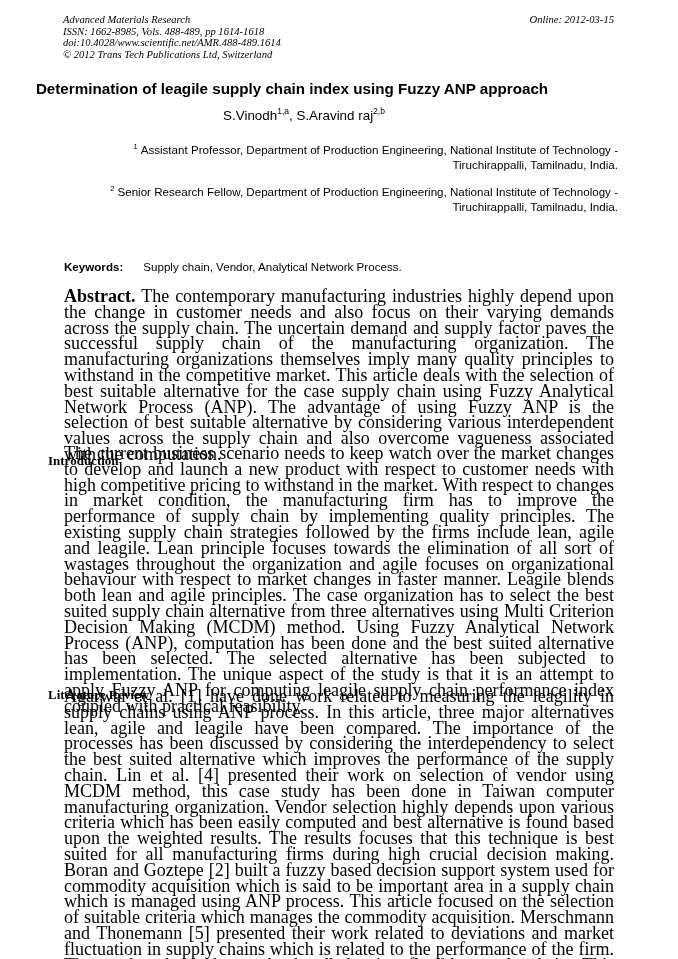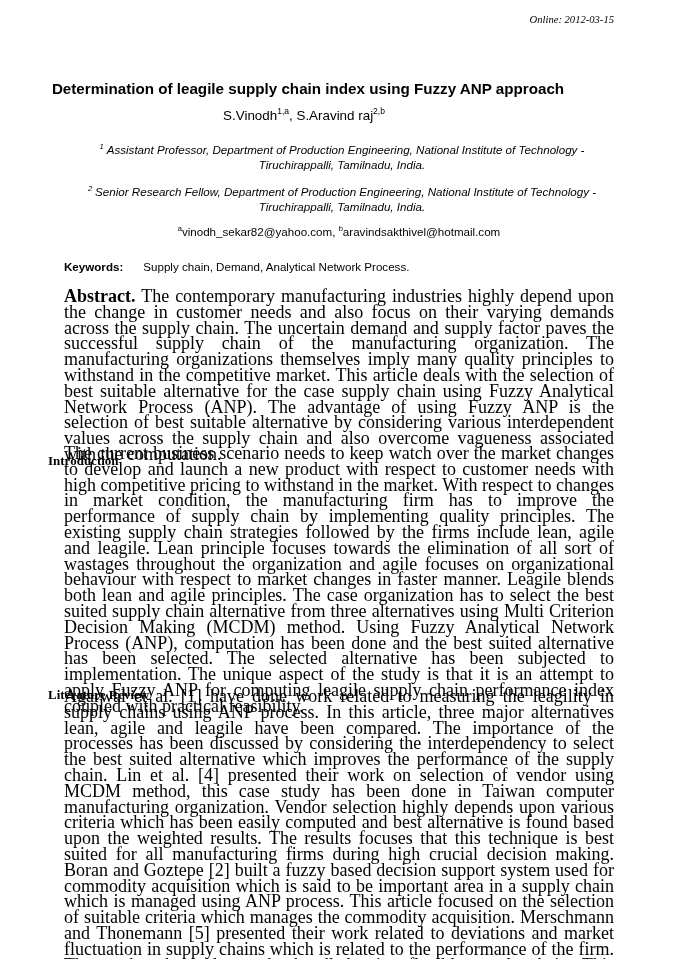--- a/index.html
+++ b/index.html
@@ -1,58 +1,61 @@
 <!DOCTYPE html>
 <html><head>
 <meta charset="utf-8">
 <style>
   html, body { margin:0; padding:0; background:#ffffff; }
   body { width:678px; height:959px; position:relative; overflow:hidden; color:#000; }
   .page { position:absolute; left:0; top:0; width:678px; height:959px; }
   .hdr-left { position:absolute; left:63px; top:14px; font-family:"Liberation Serif", serif; font-style:italic; font-size:10.6px; line-height:11.6px; }
   .hdr-left div { white-space:nowrap; }
   .hdr-right { position:absolute; right:64px; top:14px; font-family:"Liberation Serif", serif; font-style:italic; font-size:10.6px; line-height:11.6px; }
-  .title { position:absolute; left:16px; width:584px; top:80px; text-align:center; font-family:"Liberation Sans", sans-serif; font-weight:bold; font-size:15.2px; }
+  .title { position:absolute; left:0; width:584px; top:80px; text-align:center; font-family:"Liberation Sans", sans-serif; font-weight:bold; font-size:15.2px; }
   .authors { position:absolute; left:0; width:608px; top:108px; text-align:center; font-family:"Liberation Sans", sans-serif; font-size:13.4px; }
   .authors sup { font-size:8.5px; vertical-align:6px; line-height:0; }
-  .affil { position:absolute; left:66px; width:552px; text-align:center; font-family:"Liberation Sans", sans-serif; font-size:11.6px; line-height:15px;font-style:italic; }
+  .affil { position:absolute; left:66px; width:552px; text-align:right; font-family:"Liberation Sans", sans-serif; font-size:11.6px; line-height:15px; }
   .affil sup { font-size:7.5px; vertical-align:5px; line-height:0; margin-right:3px; }
   .emails { position:absolute; left:0; width:678px; top:225px; text-align:center; font-family:"Liberation Sans", sans-serif; font-size:11.6px; }
   .emails sup { font-size:7.5px; vertical-align:5px; line-height:0; }
   .keywords { position:absolute; left:64px; top:260px; font-family:"Liberation Sans", sans-serif; font-size:11.6px; white-space:nowrap; }
   .keywords b { margin-right:20px; }
   .body { position:absolute; left:64px; width:550px; font-family:Liberation Serif, serif; font-size:18px; line-height:15.8px; text-align:justify; }
   .heading { position:absolute; left:48px; font-family:"Liberation Serif", serif; font-weight:bold; font-size:13px;margin-top:24px; }
 </style>
 </head>
 <body>
 
 <div class="page">
 
+  <div class="hdr-left">
+    <div>Advanced Materials Research</div>
+    <div>ISSN: 1662-8985, Vols. 488-489, pp 1614-1618</div>
+    <div>doi:10.4028/www.scientific.net/AMR.488-489.1614</div>
+    <div>© 2012 Trans Tech Publications Ltd, Switzerland</div>
+  </div>
   <div class="hdr-right">Online: 2012-03-15</div>
 
   <div class="title">Determination of leagile supply chain index using Fuzzy ANP approach</div>
 
   <div class="authors">
     <span>S.Vinodh</span><sup>1,a</sup><span>, </span><span>S.Aravind raj</span><sup>2,b</sup>
   </div>
 
   <div class="affil" style="top:142px;">
     <sup>1</sup><span>Assistant Professor, Department of Production Engineering, National Institute of Technology - Tiruchirappalli, Tamilnadu, India.</span>
   </div>
   <div class="affil" style="top:184px;">
     <sup>2</sup><span>Senior Research Fellow, Department of Production Engineering, National Institute of Technology -Tiruchirappalli, Tamilnadu, India.</span>
   </div>
 
-  <div class="emails">
-    <sup>a</sup><span>vinodh_sekar82@yahoo.com</span><span>, </span><sup>b</sup><span>aravindsakthivel@hotmail.com</span>
-  </div>
 
   <div class="keywords">
-    <b>Keywords:</b><span>Supply chain, Demand, Analytical Network Process.</span>
+    <b>Keywords:</b><span>Supply chain, Vendor, Analytical Network Process.</span>
   </div>
 
   <div class="body" style="top:289px;">
     <b>Abstract.</b> <span>The contemporary manufacturing industries highly depend upon the change in customer needs and also focus on their varying demands across the supply chain. The uncertain demand and supply factor paves the successful supply chain of the manufacturing organization. The manufacturing organizations themselves imply many quality principles to withstand in the competitive market. This article deals with the selection of best suitable alternative for the case supply chain using Fuzzy Analytical Network Process (ANP). The advantage of using Fuzzy ANP is the selection of best suitable alternative by considering various interdependent values across the supply chain and also overcome vagueness associated with the computation.</span>
   </div>
 
   <div class="heading" style="top:429px;">Introduction</div>
   <div class="body" style="top:446px;">The current business scenario needs to keep watch over the market changes to develop and launch a new product with respect to customer needs with high competitive pricing to withstand in  the market. With respect to changes in market condition, the manufacturing firm has to improve the performance of supply chain by implementing quality principles. The existing supply chain strategies followed by the firms include lean, agile and leagile. Lean principle focuses towards the elimination of all sort of wastages throughout the organization and agile focuses on organizational behaviour with respect to market changes in faster manner. Leagile blends both lean and agile principles. The case organization has to select the best suited supply chain alternative from three alternatives using Multi Criterion Decision Making (MCDM) method. Using Fuzzy Analytical Network Process (ANP), computation has been done and the best suited alternative has been selected. The selected alternative has been subjected to implementation. The unique aspect of the study is that it is an attempt to apply Fuzzy ANP for computing leagile supply chain performance index coupled with practical feasibility.</div>
 
   <div class="heading" style="top:663px;">Literature Review</div>

